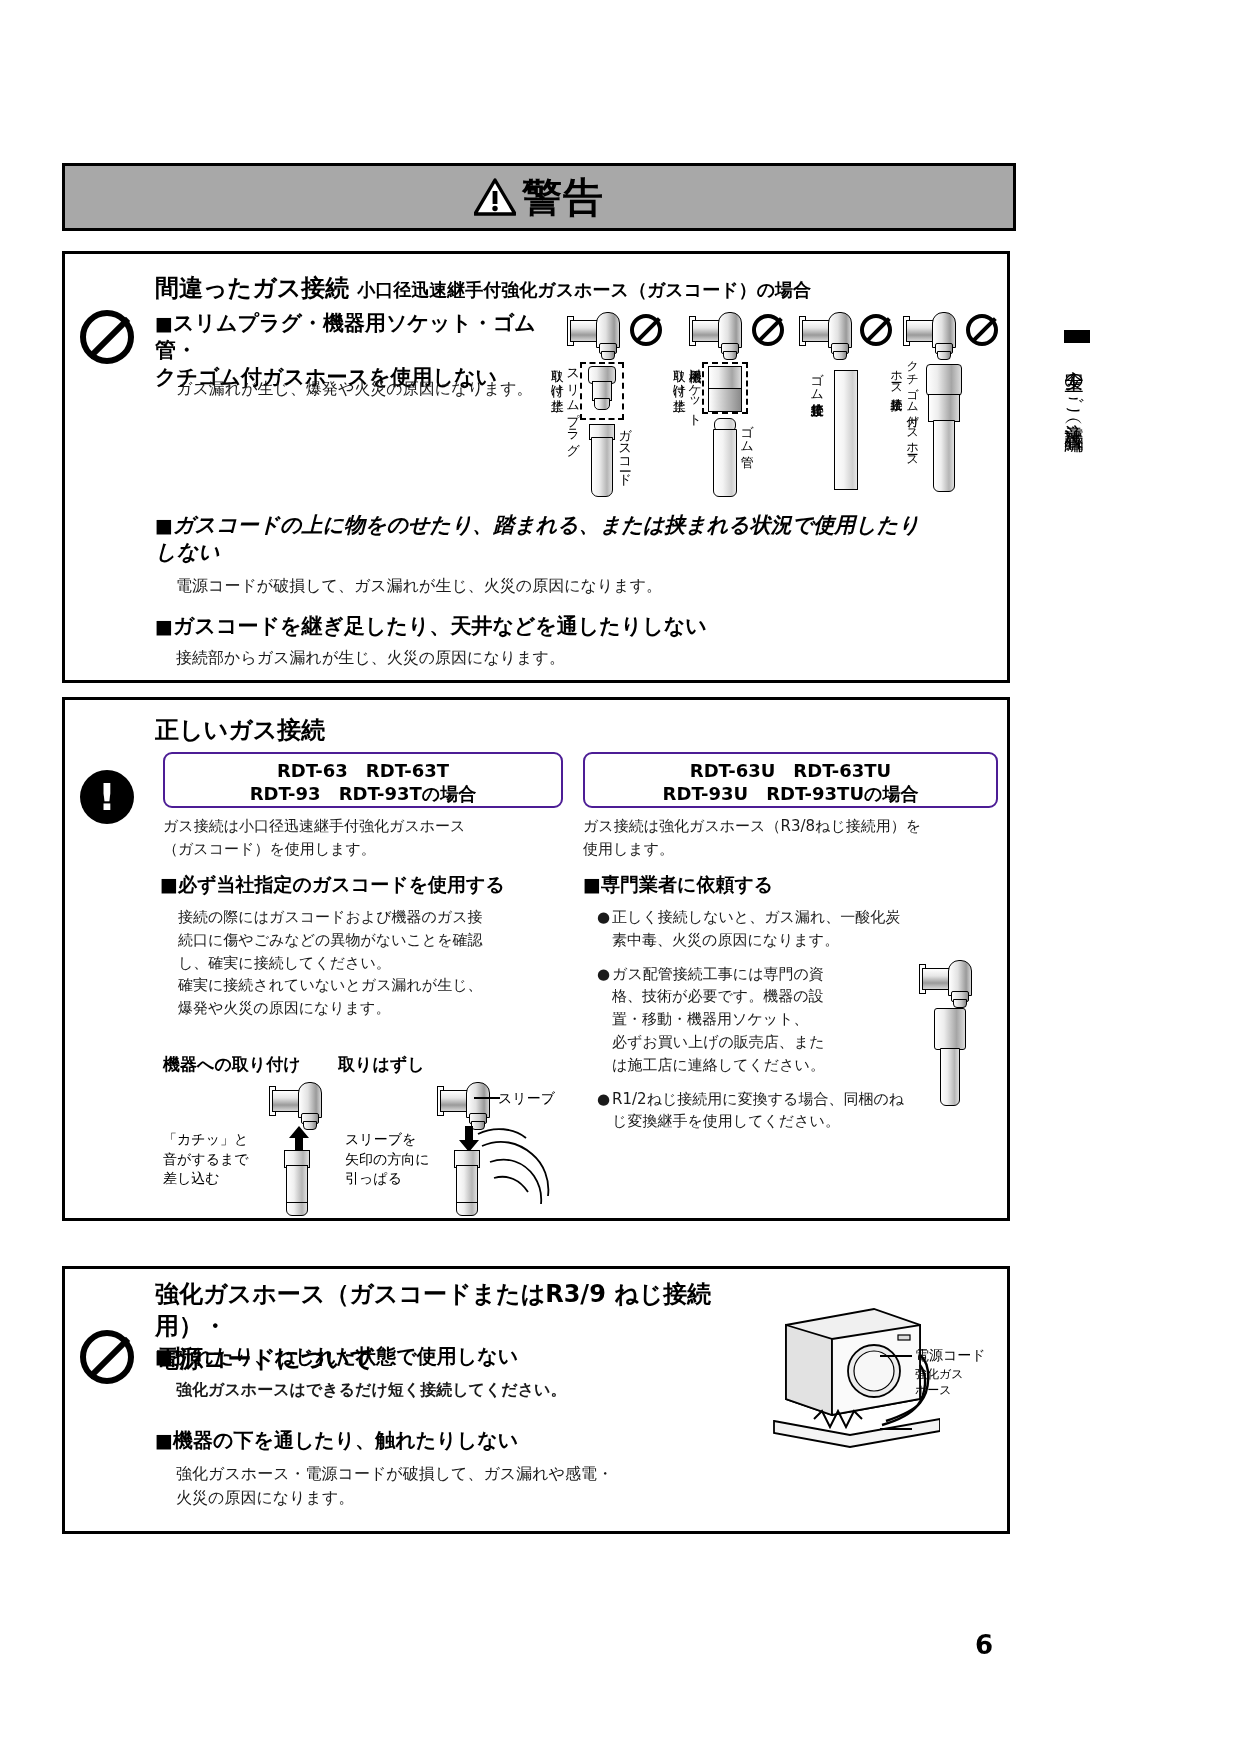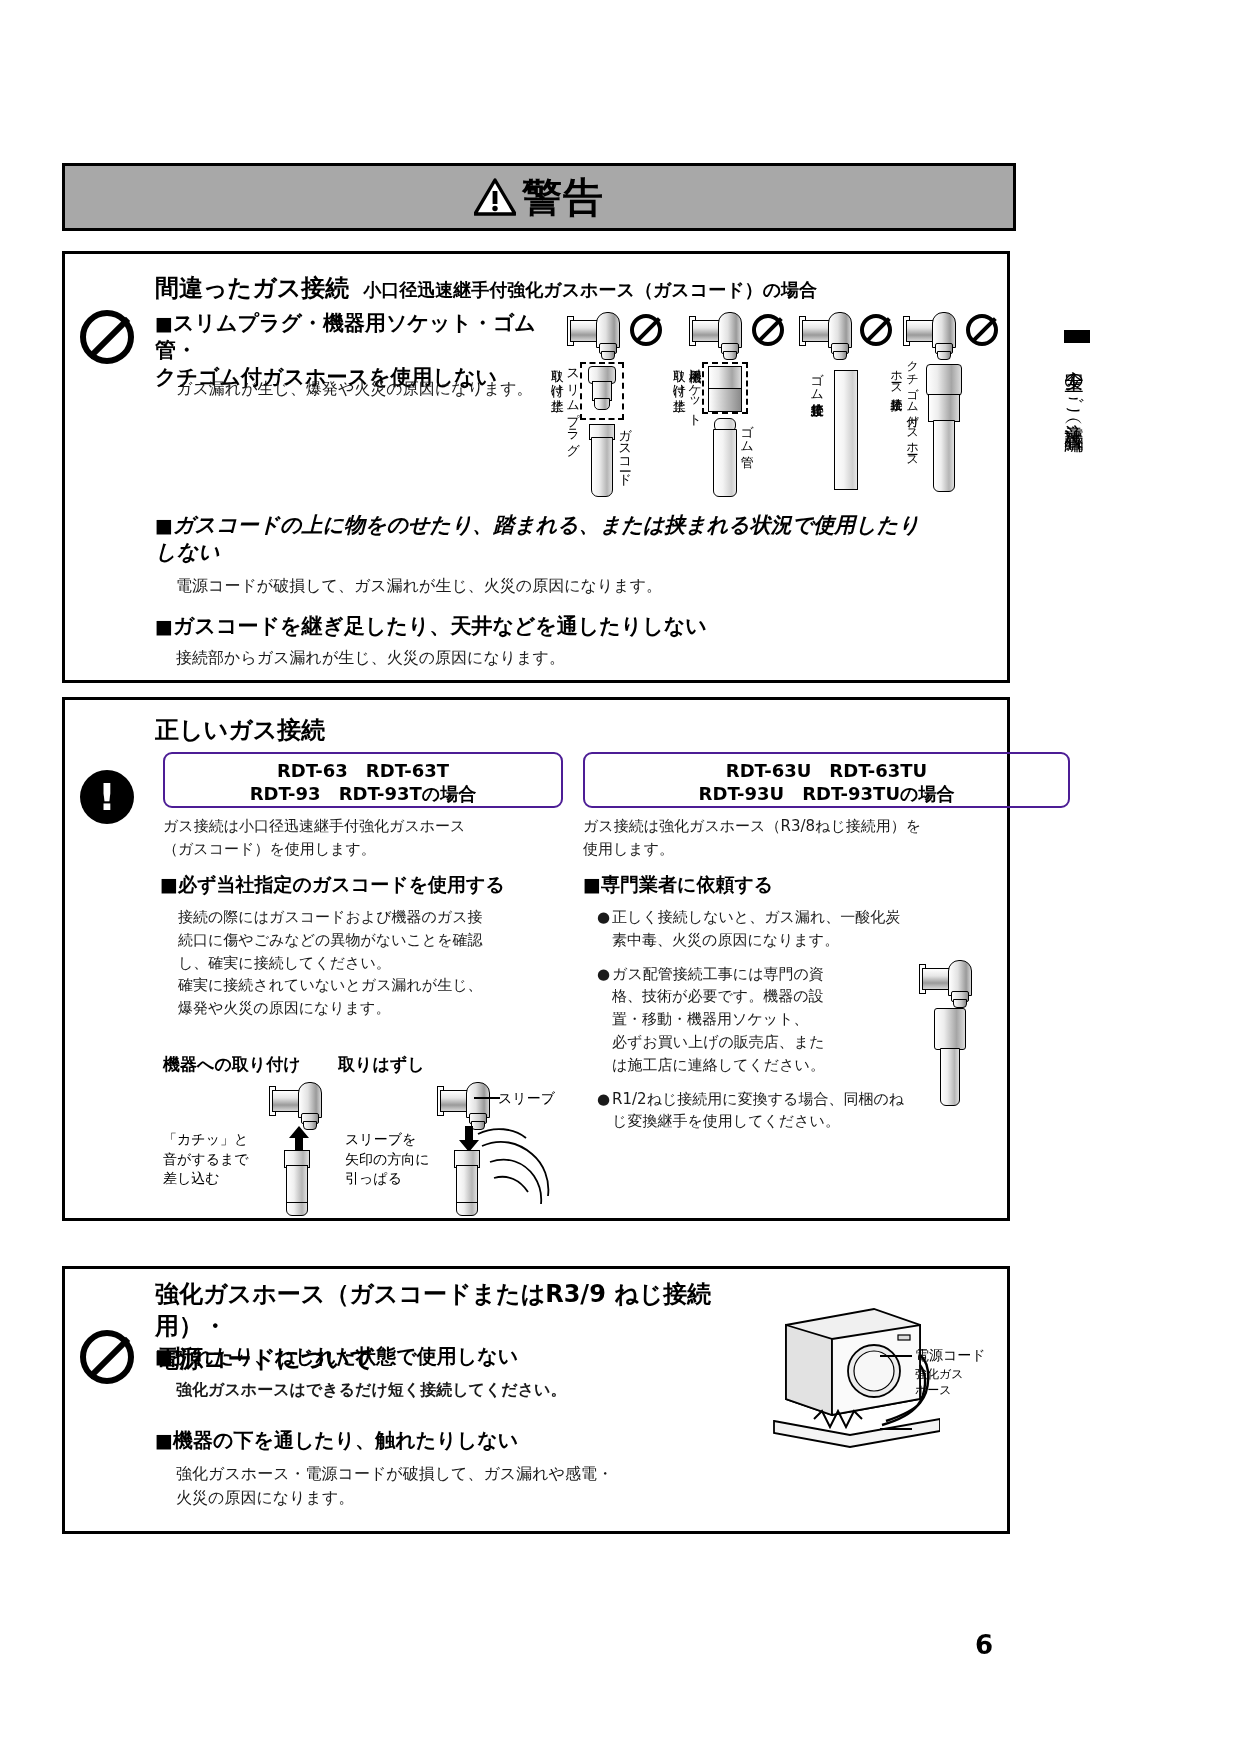--- a/index.html
+++ b/index.html
@@ -41,21 +41,21 @@
   .body-s{font-size:15px;line-height:1.52;color:#1a1a1a;}
   .tiny{font-size:13px;line-height:1.4;}
 
   
   .vert{writing-mode:vertical-rl;text-orientation:upright;white-space:nowrap;
         font-size:13px;line-height:1.05;letter-spacing:0px;}
   .vert.s{font-size:12px;}
 
   
   #b1-icon{left:80px;top:310px;}
-  #b1-title{position:absolute;left:155px;top:272px;width:850px;display:flex;align-items:baseline;gap:14px;}
+  #b1-title{position:absolute;left:155px;top:272px;width:850px;display:flex;align-items:baseline;gap:8px;}
   #b1-b1{position:absolute;left:155px;top:310px;width:400px;}
   #b1-b1-body{position:absolute;left:176px;top:377px;width:380px;}
   #b1-b2{position:absolute;left:155px;top:512px;width:840px;font-style:italic;}
   #b1-b2-body{position:absolute;left:176px;top:574px;width:700px;}
   #b1-b3{position:absolute;left:155px;top:613px;width:840px;}
   #b1-b3-body{position:absolute;left:176px;top:646px;width:700px;}
 
   
   .fitgrp{position:absolute;top:312px;height:185px;}
   #fit1{left:556px;width:110px;}
@@ -84,21 +84,21 @@
         border:1.5px solid #000;}
   .tube{position:absolute;background:linear-gradient(to right,#fff 0%,#f4f4f4 40%,#cfcfcf 80%,#e8e8e8 100%);
         border:1.5px solid #000;}
 
   
   #b2-icon{left:80px;top:770px;}
   #b2-title{position:absolute;left:155px;top:714px;}
   .modbox{position:absolute;border:2px solid #4c1d95;border-radius:9px;box-sizing:border-box;
       text-align:center;font-size:18px;font-weight:bold;line-height:1.3;padding-top:5px;}
   #mod-l{left:163px;top:752px;width:400px;height:56px;}
-  #mod-r{left:583px;top:752px;width:487px;height:56px;}
+  #mod-r{left:583px;top:752px;width:415px;height:56px;}
   #b2-l-intro{position:absolute;left:163px;top:815px;width:408px;}
   #b2-r-intro{position:absolute;left:583px;top:815px;width:410px;}
   #b2-l-h{position:absolute;left:160px;top:872px;}
   #b2-r-h{position:absolute;left:583px;top:872px;}
   #b2-l-body{position:absolute;left:178px;top:906px;width:390px;}
   #b2-r-list{position:absolute;left:597px;top:906px;width:340px;}
   .dot-item{display:flex;gap:2px;margin-bottom:11px;}
   .dot-item .dot{flex:0 0 auto;}
   #b2-cap-a{position:absolute;left:163px;top:1053px;font-size:17px;font-weight:bold;}
   #b2-cap-b{position:absolute;left:338px;top:1053px;font-size:17px;font-weight:bold;}

